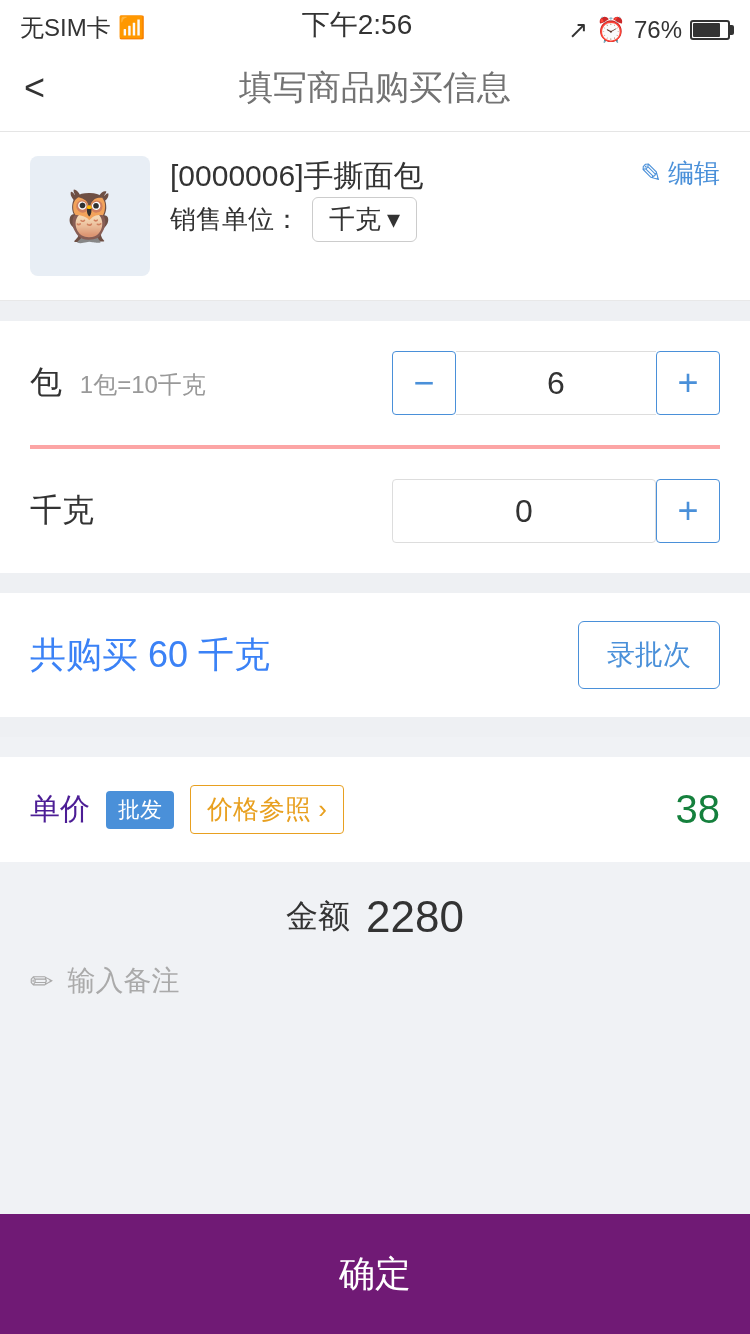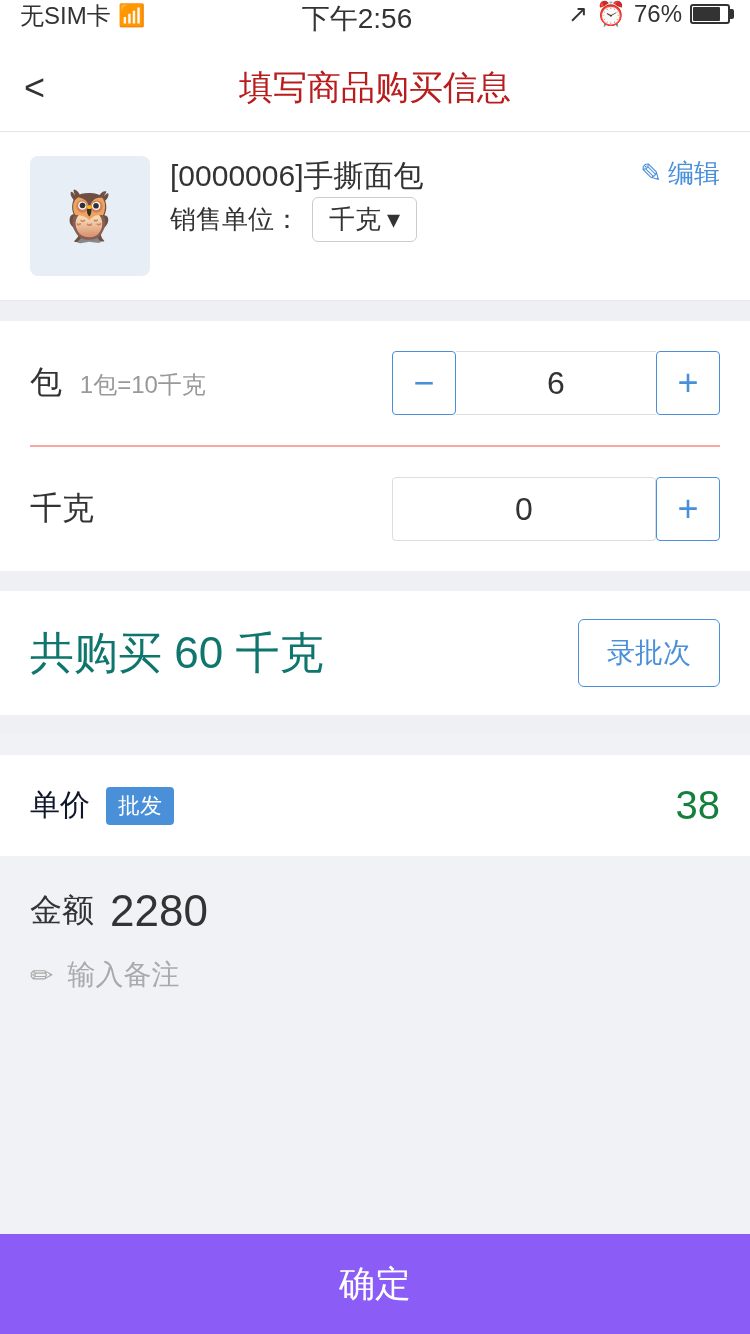--- a/index.html
+++ b/index.html
@@ -12,21 +12,21 @@
       font-size: 28px;
       color: #333;
     }
 
     
     .status-bar {
       width: 100%;
       height: 44px;
       background: #fff;
       display: flex;
-      align-items: flex-start;
+      align-items: flex-end;
       justify-content: space-between;
       padding: 0 20px;
       font-size: 24px;
       color: #333;
     }
     .status-left { display: flex; align-items: center; gap: 8px; }
     .status-center { font-size: 28px; font-weight: 500; }
     .status-right { display: flex; align-items: center; gap: 8px; font-size: 24px; }
     .battery-icon {
       display: inline-block;
@@ -72,21 +72,21 @@
     .nav-back {
       position: absolute;
       left: 24px;
       font-size: 36px;
       color: #333;
       cursor: pointer;
     }
     .nav-title {
       font-size: 34px;
       font-weight: 500;
-      color: #b91c1c;
+      color: #737373;
     }
 
     
     .product-card {
       background: #fff;
       margin-top: 0;
       padding: 24px 30px;
       display: flex;
       align-items: flex-start;
       gap: 20px;
@@ -153,21 +153,21 @@
     
     .quantity-section {
       background: #fff;
       padding: 0 30px;
     }
     .quantity-row {
       display: flex;
       align-items: center;
       justify-content: space-between;
       padding: 30px 0;
-      border-bottom: 2px solid #fca5a5;
+      border-bottom: 4px solid #fca5a5;
     }
     .quantity-row:last-child { border-bottom: none; }
     .qty-label { font-size: 32px; color: #333; }
     .qty-hint { font-size: 24px; color: #999; margin-left: 10px; }
     .qty-controls {
       display: flex;
       align-items: center;
       gap: 0;
     }
     .qty-btn {
@@ -229,22 +229,22 @@
       background: #fff;
       padding: 0 30px;
     }
     .summary-row {
       display: flex;
       align-items: center;
       justify-content: space-between;
       padding: 28px 0;
     }
     .summary-text {
-      font-size: 44px;
-      color: #0f766e;
+      font-size: 36px;
+      color: #3b82f6;
     }
     .batch-btn {
       border: 1.5px solid #4a90d9;
       color: #4a90d9;
       font-size: 28px;
       padding: 14px 28px;
       border-radius: 6px;
       background: #fff;
       cursor: pointer;
     }
@@ -258,21 +258,21 @@
     .price-row {
       display: flex;
       align-items: center;
       justify-content: space-between;
     }
     .price-left {
       display: flex;
       align-items: center;
       gap: 16px;
     }
-    .price-label { font-size: 30px; color: #0f172a; }
+    .price-label { font-size: 30px; color: #4c1d95; }
     .price-tag {
       background: #4a90d9;
       color: #fff;
       font-size: 22px;
       padding: 4px 12px;
       border-radius: 4px;
     }
     .price-ref-btn {
       border: 1.5px solid #e8a020;
       color: #e8a020;
@@ -294,20 +294,21 @@
     
     .amount-section {
       background: #f0f2f5;
       padding: 30px 30px 20px 30px;
     }
     .amount-row {
       display: flex;
       align-items: center;
       gap: 16px;
       margin-bottom: 20px;
+      justify-content: center;
     }
     .amount-label { font-size: 32px; color: #333; }
     .amount-value { font-size: 44px; color: #333; font-weight: 500; }
     .remark-row {
       display: flex;
       align-items: center;
       gap: 14px;
       color: #999;
     }
     .remark-text { font-size: 28px; color: #aaa; }
@@ -316,22 +317,22 @@
     
     .empty-space {
       flex: 1;
       background: #f0f2f5;
       min-height: 360px;
     }
 
     
     .confirm-btn {
       width: 100%;
-      height: 100px;
-      background: #8b5cf6;
+      height: 120px;
+      background: #701a75;
       color: #fff;
       font-size: 36px;
       border: none;
       cursor: pointer;
       display: flex;
       align-items: center;
       justify-content: center;
       position: fixed;
       bottom: 0;
       left: 0;
@@ -428,20 +429,23 @@
     </div>
   </div>
 
   <div class="section-divider"></div>
 
   <div class="price-section">
     <div class="price-row">
       <div class="price-left">
         <span class="price-label">单价</span>
         <span class="price-tag">批发</span>
+        <button class="price-ref-btn">
+          <span>价格参照 ›</span>
+        </button>
       </div>
       <span class="price-value">38</span>
     </div>
   </div>
 
   <div class="amount-section">
     <div class="amount-row">
       <span class="amount-label">金额</span>
       <span class="amount-value">2280</span>
     </div>

